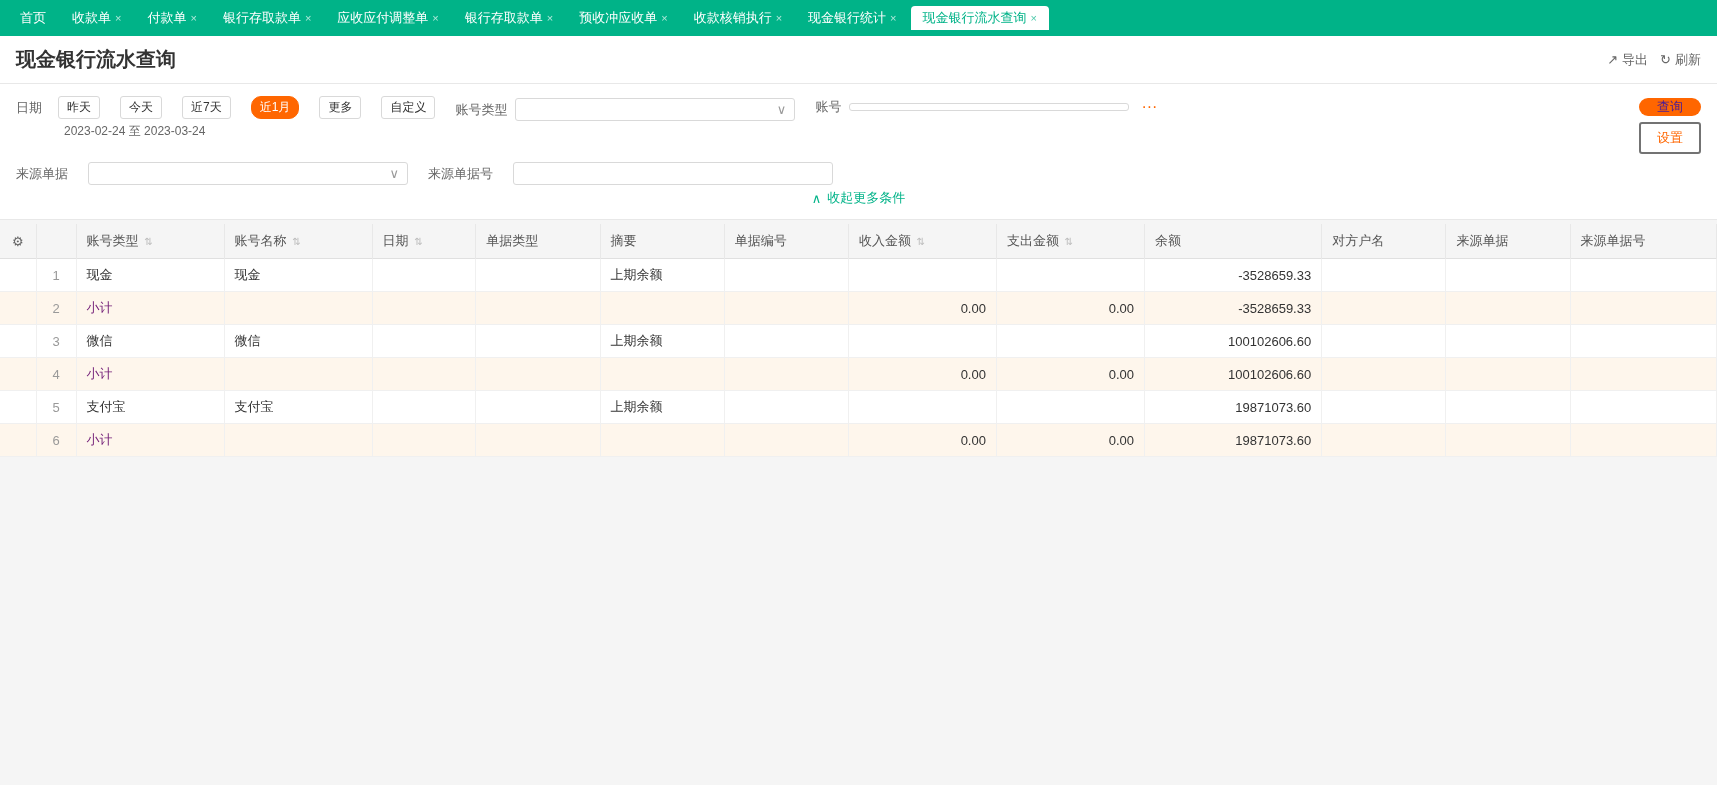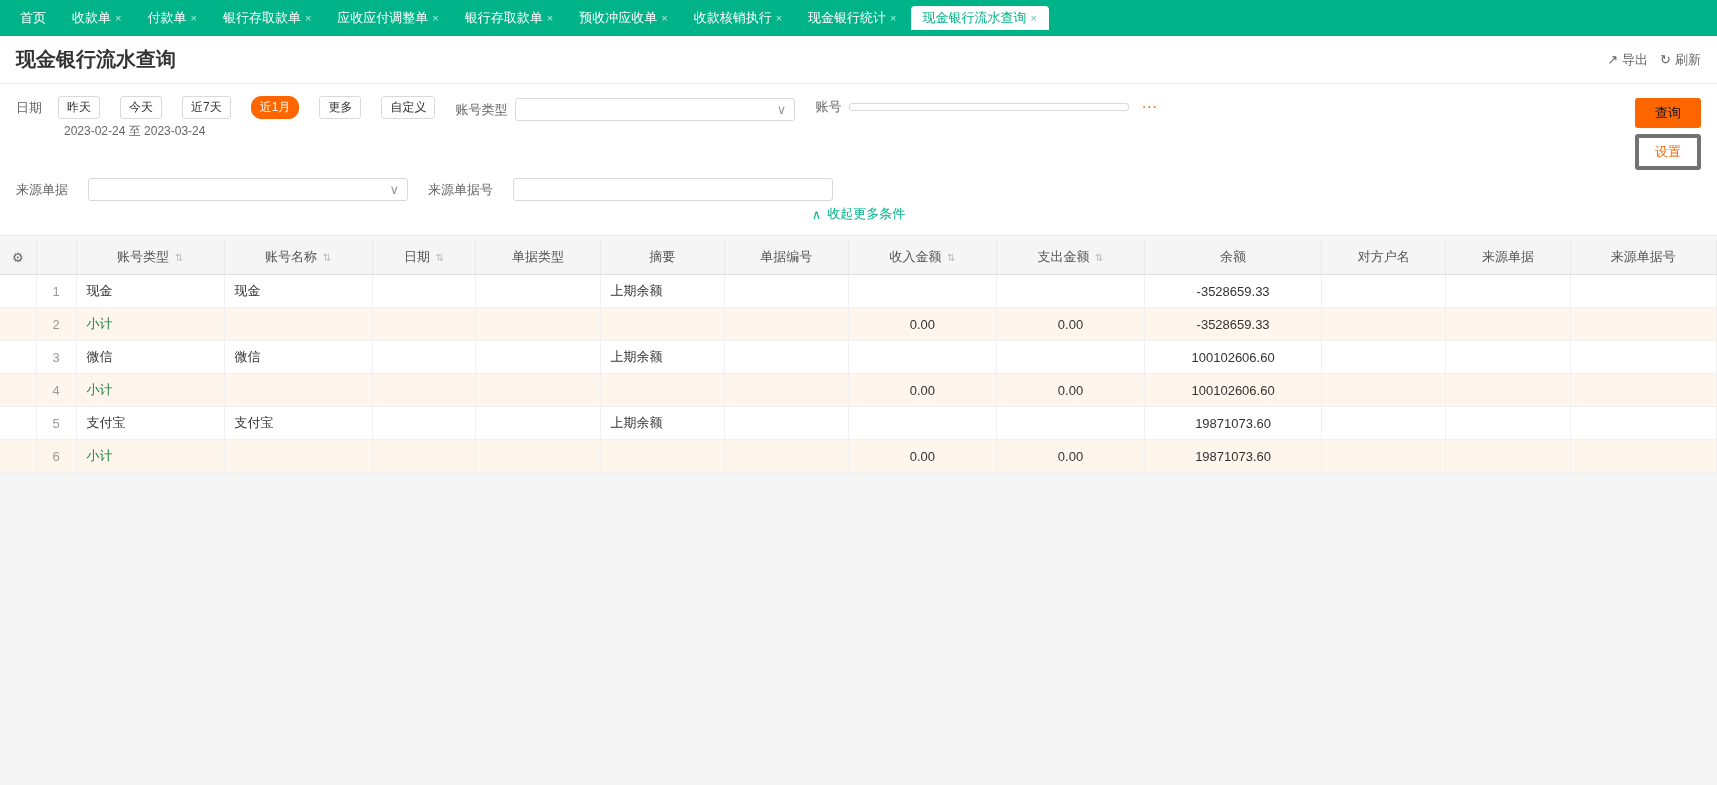--- a/index.html
+++ b/index.html
@@ -143,31 +143,31 @@
     }
     .account-dots {
       color: #ff6600;
       font-size: 16px;
       cursor: pointer;
       margin-left: 4px;
     }
 
     .query-btn {
       background: #ff6600;
-      color: #0f172a;
+      color: #4c1d95;
       border: none;
-      border-radius: 3px;
-      padding: 6px 18px;
+      border-radius: 11px;
+      padding: 0 18px;
       cursor: pointer;
       font-size: 13px;
     }
     .setting-btn {
       background: #fff;
       color: #ff6600;
-      border: 4px solid #737373;
+      border: 2px solid #737373;
       border-radius: 3px;
       padding: 5px 16px;
       cursor: pointer;
       font-size: 13px;
     }
 
     .btn-area {
       display: flex;
       flex-direction: column;
       gap: 6px;
@@ -194,21 +194,21 @@
       width: 100%;
       border-collapse: collapse;
       font-size: 13px;
     }
     thead tr {
       background: #f5f5f5;
       border-bottom: 1px solid #e0e0e0;
     }
     thead th {
       padding: 8px 10px;
-      text-align: center;
+      text-align: left;
       color: #555;
       font-weight: normal;
       white-space: nowrap;
       border-right: 1px solid #e8e8e8;
       position: relative;
     }
     thead th .sort-icon {
       color: #bbb;
       font-size: 10px;
       margin-left: 2px;
@@ -227,24 +227,24 @@
     .row-num {
       color: #999;
       text-align: center;
       width: 40px;
     }
     .gear-col {
       width: 36px;
       text-align: center;
     }
     .amount-cell {
-      text-align: center;
+      text-align: right;
     }
     .subtotal-label {
-      color: #15803d;
+      color: #701a75;
     }
     .settings-icon-th {
       color: #666;
       cursor: pointer;
     }
   </style>
 </head>
 <body>
 
 <div class="top-nav">

